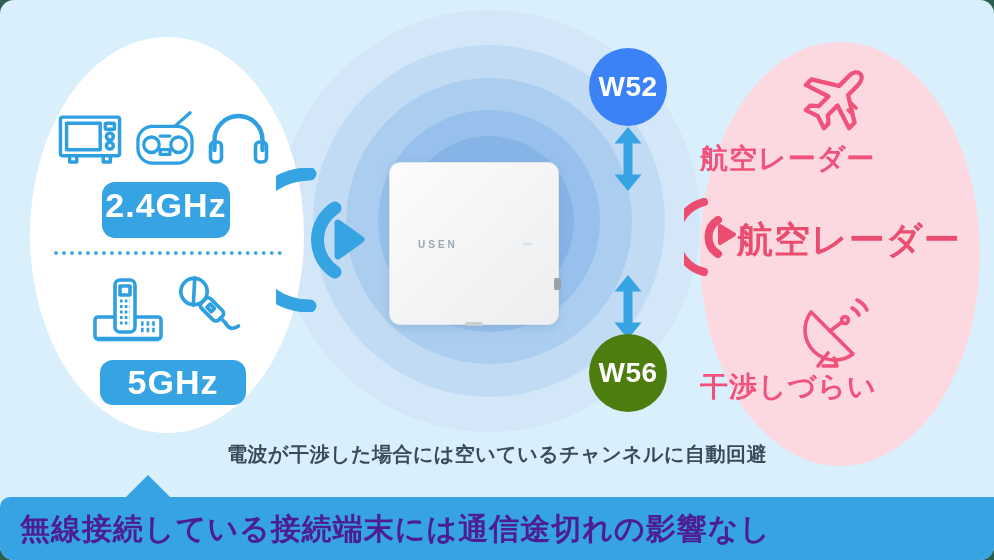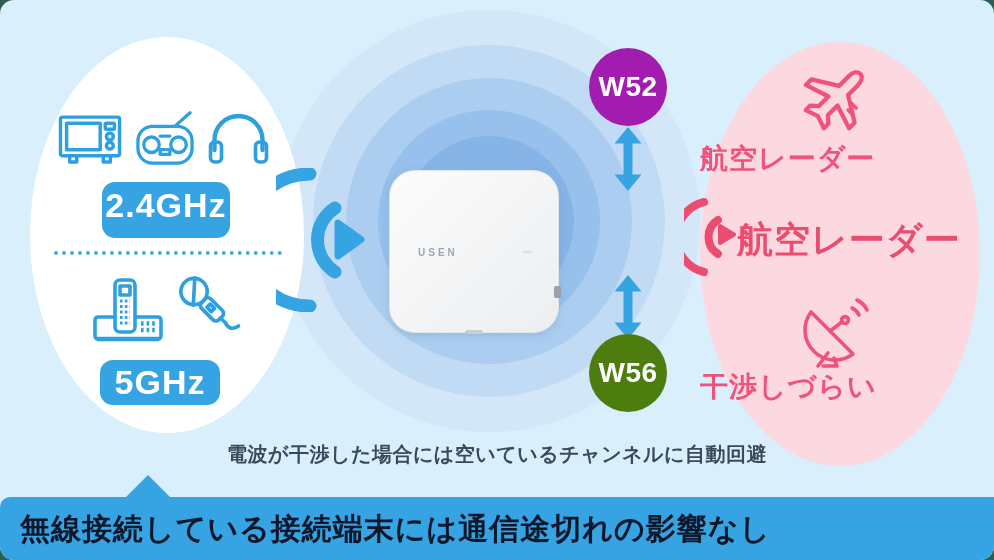--- a/index.html
+++ b/index.html
@@ -27,54 +27,53 @@
   }
   .icon-row{position:absolute;display:flex;align-items:flex-end;gap:13px;}
   .row-24{left:57px;top:108px;}
   .row-5{left:93px;top:274px;}
   .badge{
     position:absolute;background:#36a3e3;border-radius:13px;
     color:#fff;font-weight:bold;text-align:center;
     letter-spacing:1px;
   }
   .badge-24{left:102px;top:182px;width:128px;height:56px;font-size:34px;line-height:46px;}
-  .badge-5{left:100px;top:360px;width:120px;height:45px;font-size:34px;line-height:45px;}
+  .badge-5{left:100px;top:360px;width:146px;height:45px;font-size:34px;line-height:45px;}
   .dotted-divider{
     position:absolute;left:54px;top:251px;width:228px;height:0;
     border-top:4px dotted #4aa8e0;
   }
 
   
   .device{
     position:absolute;left:389px;top:162px;width:168px;height:161px;
     background:linear-gradient(135deg,#fcfcfc 0%,#f3f4f5 55%,#ecEEf0 100%);
     background:linear-gradient(135deg,#fcfcfc 0%,#f3f4f5 55%,#eceef0 100%);
-    border:1px solid #e2e5e8;border-radius:26px;
+    border:1px solid #e2e5e8;border-radius:11px;
     box-shadow:0 3px 8px rgba(100,140,175,.28);
-    margin-top:8px;
   }
   .device-brand{
     position:absolute;left:28px;top:50%;transform:translateY(-50%);
     font-size:10px;font-weight:bold;letter-spacing:3px;color:#9aa8b5;
   }
   .device-led{position:absolute;right:26px;top:50%;transform:translateY(-50%);
     width:9px;height:3px;background:#dde2e6;border-radius:2px;}
   .device-port{position:absolute;right:-3px;top:115px;width:7px;height:12px;
     background:#9aa1a8;border-radius:2px;}
   .device-foot{position:absolute;left:50%;bottom:-2px;transform:translateX(-50%);
     width:18px;height:4px;background:#c9ced3;border-radius:2px;}
 
   .wifi-blue{position:absolute;left:276px;top:168px;}
 
   
   .channel{
     position:absolute;border-radius:50%;color:#fff;font-weight:800;
     display:flex;align-items:center;justify-content:center;letter-spacing:.5px;
   }
-  .ch-w52{left:589px;top:48px;width:78px;height:78px;background:#a21caf;font-size:28px;}
+  .ch-w52{left:589px;top:48px;width:78px;height:78px;background:#3b82f6;font-size:28px;}
   .ch-w53{left:584px;top:188px;width:88px;height:88px;background:#399fe0;font-size:31px;}
   .ch-w56{left:589px;top:334px;width:78px;height:78px;background:#4d7c0f;font-size:28px;}
   .swap-arrow{position:absolute;width:30px;height:64px;}
   .arrow-1{left:613px;top:127px;}
   .arrow-2{left:613px;top:275px;}
 
   
   .oval-right{
     position:absolute;left:700px;top:42px;width:280px;height:424px;
     background:#fcd9e1;border-radius:50%;
@@ -102,21 +101,21 @@
     position:absolute;left:125px;top:475px;width:0;height:0;
     border-left:23px solid transparent;border-right:23px solid transparent;
     border-bottom:23px solid #36a3e3;
   }
   .bottom-bar{
     position:absolute;left:0;right:0;top:497px;bottom:0;
     background:#36a3e3;border-top-left-radius:10px;
   }
   .bottom-bar-text{
     position:absolute;left:20px;top:0;line-height:63px;
-    color:#0f172a;font-weight:bold;font-size:30px;letter-spacing:1px;white-space:nowrap;
+    color:#4c1d95;font-weight:bold;font-size:30px;letter-spacing:1px;white-space:nowrap;
   }
   svg{display:block;}
 </style>
 </head>
 <body>
 
 <div class="canvas">
 
   <div class="ring r1"></div>
   <div class="ring r2"></div>

